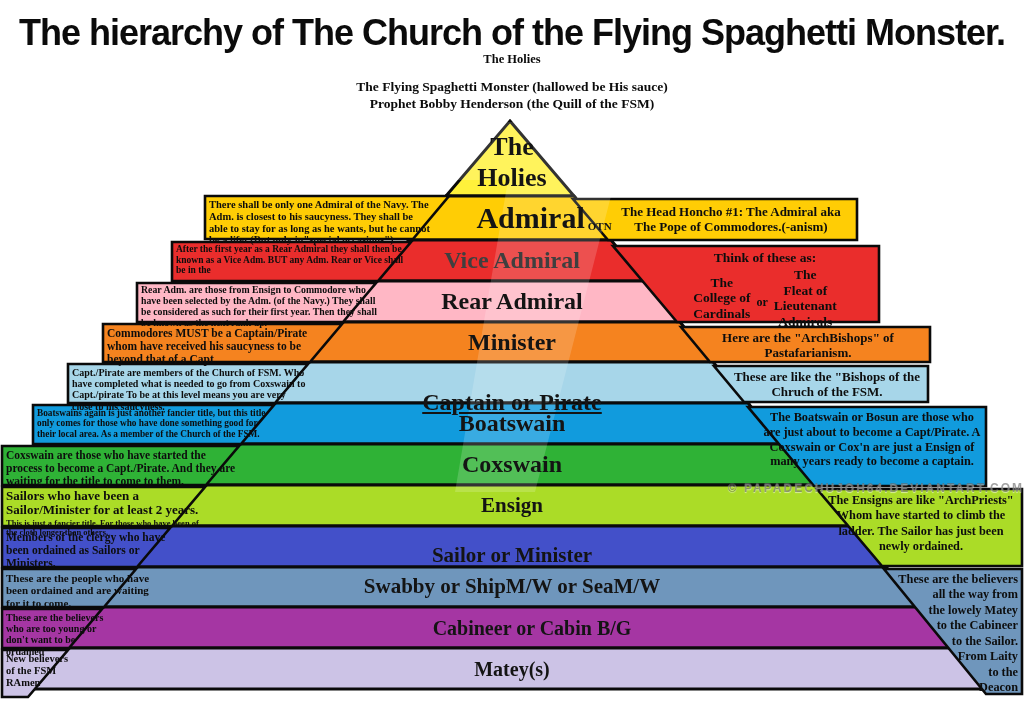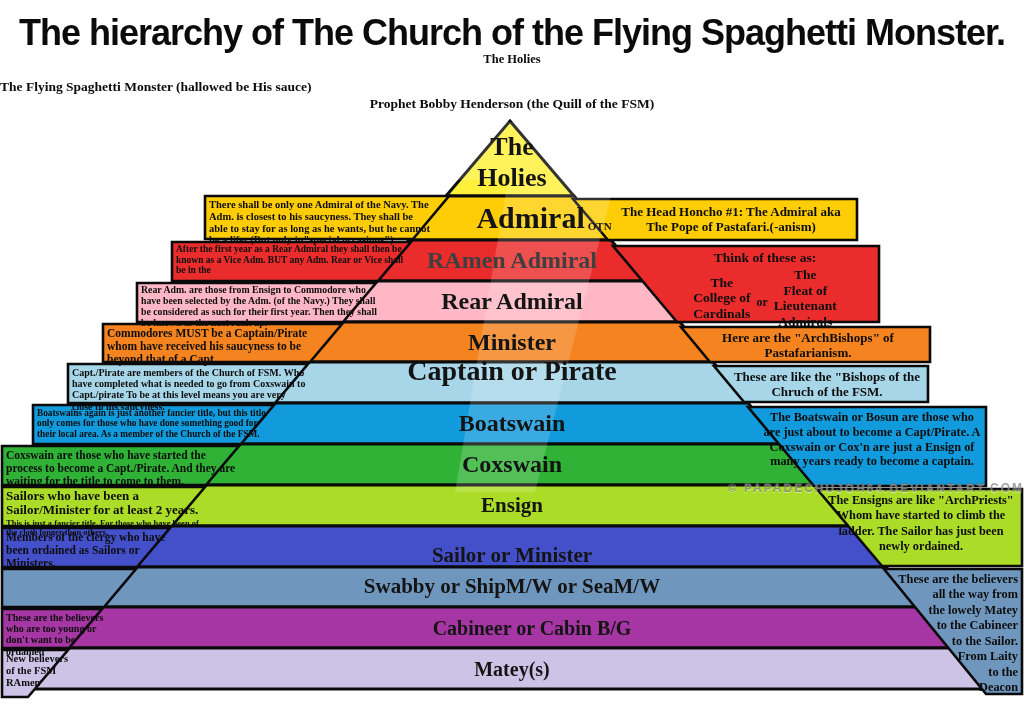--- a/index.html
+++ b/index.html
@@ -3,21 +3,21 @@
 <meta charset="utf-8">
 <style>
   html,body{margin:0;padding:0;background:#ffffff;}
   #stage{position:relative;width:1024px;height:709px;background:#ffffff;overflow:hidden;
          font-family:"Liberation Serif",serif;}
   .hdr-title{position:absolute;top:12px;left:0;width:1024px;text-align:center;
     font-family:"Liberation Sans",sans-serif;font-weight:bold;font-size:36px;
     letter-spacing:-1px;color:#0b0b0b;}
   .hdr-sub{position:absolute;top:52px;left:0;width:1024px;text-align:center;
     font-weight:bold;font-size:12.5px;color:#0b0b0b;}
-  .hdr-line1{position:absolute;top:79px;left:0;width:1024px;text-align:left;
+  .hdr-line1{position:absolute;top:79px;left:0;width:1024px;text-align:center;
     font-weight:bold;font-size:13.5px;color:#0b0b0b;}
   .hdr-line2{position:absolute;top:96px;left:0;width:1024px;text-align:center;
     font-weight:bold;font-size:13.5px;color:#0b0b0b;}
   svg{position:absolute;top:0;left:0;}
   .band{stroke:#0a0a0a;stroke-width:3;stroke-linejoin:miter;}
   .note-box{stroke:#0a0a0a;stroke-width:2.6;stroke-linejoin:miter;}
   .wm7{fill:rgba(255,255,255,0.17);stroke:none;}
   .bl{position:absolute;left:0;width:1024px;display:flex;align-items:center;justify-content:center;
       font-weight:bold;color:#141414;white-space:pre-line;text-align:center;line-height:1.2;}
   .lvl2c{color:#3f3f3f;}
@@ -82,24 +82,24 @@
   </svg>
 
   <div class="hdr-title">The hierarchy of The Church of the Flying Spaghetti Monster.</div>
   <div class="hdr-sub">The Holies</div>
   <div class="hdr-line1">The Flying Spaghetti Monster (hallowed be His sauce)</div>
   <div class="hdr-line2">Prophet Bobby Henderson (the Quill of the FSM)</div>
 
   <div class="bl" style="top:128px;height:68px;font-size:26px;">The
 Holies</div>
   <div class="bl" style="top:196px;height:44px;font-size:30px;margin-left:32px;"><span>Admiral</span><span class="suffix">OTN</span></div>
-  <div class="bl lvl2c" style="top:240px;height:41px;font-size:24px;">RAmen Admiral</div>
+  <div class="bl lvl2c" style="top:240px;height:41px;font-size:24px;">Vice Admiral</div>
   <div class="bl" style="top:281px;height:41px;font-size:24px;">Rear Admiral</div>
   <div class="bl" style="top:322px;height:40px;font-size:24px;">Minister</div>
-  <div class="bl" style="top:350px;height:41px;font-size:28px;">Captain or Pirate</div>
+  <div class="bl" style="top:382px;height:41px;font-size:24px;text-decoration:underline;">Captain or Pirate</div>
   <div class="bl" style="top:403px;height:41px;font-size:24px;">Boatswain</div>
   <div class="bl" style="top:444px;height:41px;font-size:24px;">Coxswain</div>
   <div class="bl" style="top:485px;height:41px;font-size:21px;">Ensign</div>
   <div class="bl" style="top:526px;height:59px;font-size:21px;">Sailor or Minister</div>
   <div class="bl" style="top:567px;height:40px;font-size:21px;">Swabby or ShipM/W or SeaM/W</div>
   <div class="bl" style="top:607px;height:41px;font-size:20px;padding-left:20px;">Cabineer or Cabin B/G</div>
   <div class="bl" style="top:648px;height:41px;font-size:20px;">Matey(s)</div>
 
   <div class="ann" style="left:209px;top:199px;width:225px;font-size:10.5px;">There shall be only one Admiral of the Navy. The Adm. is closest to his saucyness. They shall be able to stay for as long as he wants, but he cannot be a lifer.(But only in"special occasions")</div>
   <div class="ann" style="left:176px;top:244px;width:238px;font-size:9.5px;">
@@ -108,29 +108,30 @@
   <div class="ann" style="left:141px;top:285px;width:238px;font-size:9.8px;">Rear Adm. are those from Ensign to Commodore who have been selected by the Adm. (of the Navy.) They shall be considered as such for their first year. Then they shall be known as the next rank up.</div>
   <div class="ann" style="left:72px;top:367px;width:235px;font-size:10px;">Capt./Pirate are members of the Church of FSM. Who have completed what is needed to go from Coxswain to Capt./pirate To be at this level means you are very close to his saucyness.</div>
   <div class="ann" style="left:107px;top:327px;width:232px;font-size:11.5px;">Commodores MUST be a Captain/Pirate whom have received his saucyness to be beyond that of a Capt.</div>
   <div class="ann" style="left:37px;top:408px;width:238px;font-size:9.3px;">Boatswains again is just another fancier title, but this title only comes for those who have done something good for their local area. As a member of the Church of the FSM.</div>
   <div class="ann" style="left:6px;top:449px;width:232px;font-size:11.5px;">Coxswain are those who have started the process to become a Capt./Pirate. And they are waiting for the title to come to them.</div>
   <div class="ann" style="left:6px;top:489px;width:200px;font-size:13px;line-height:1.1;">
     <span>Sailors who have been a Sailor/Minister for at least 2 years.</span>
     <div class="small-line">This is just a fancier title. For those who have been of the cloth longer than others.</div>
   </div>
   <div class="ann" style="left:6px;top:531px;width:168px;font-size:11.5px;">Members of the clergy who have been ordained as Sailors or Ministers.</div>
+  <div class="ann" style="left:6px;top:572px;width:150px;font-size:11px;">These are the people who have been ordained and are waiting for it to come.</div>
   <div class="ann pre" style="left:6px;top:612px;width:100px;font-size:10px;">These are the believers
 who are too young or
 don't want to be
 ordained</div>
   <div class="ann pre" style="left:6px;top:653px;width:88px;font-size:10.5px;">New believers
 of the FSM
 RAmen</div>
 
-  <div class="ann ctr" style="left:610px;top:205px;width:242px;font-size:13px;">The Head Honcho #1: The Admiral aka The Pope of Pastafari.(-anism)</div>
+  <div class="ann ctr" style="left:610px;top:205px;width:242px;font-size:13px;">The Head Honcho #1: The Admiral aka The Pope of Commodores.(-anism)</div>
   <div class="ann" style="left:655px;top:250px;width:220px;">
     <div class="ctr" style="font-size:13.5px;">Think of these as:</div>
     <div class="orrow">
       <div class="col pre">The
 College of
 Cardinals</div>
       <div class="orw">or</div>
       <div class="col pre">The
 Fleat of
 Lieutenant

